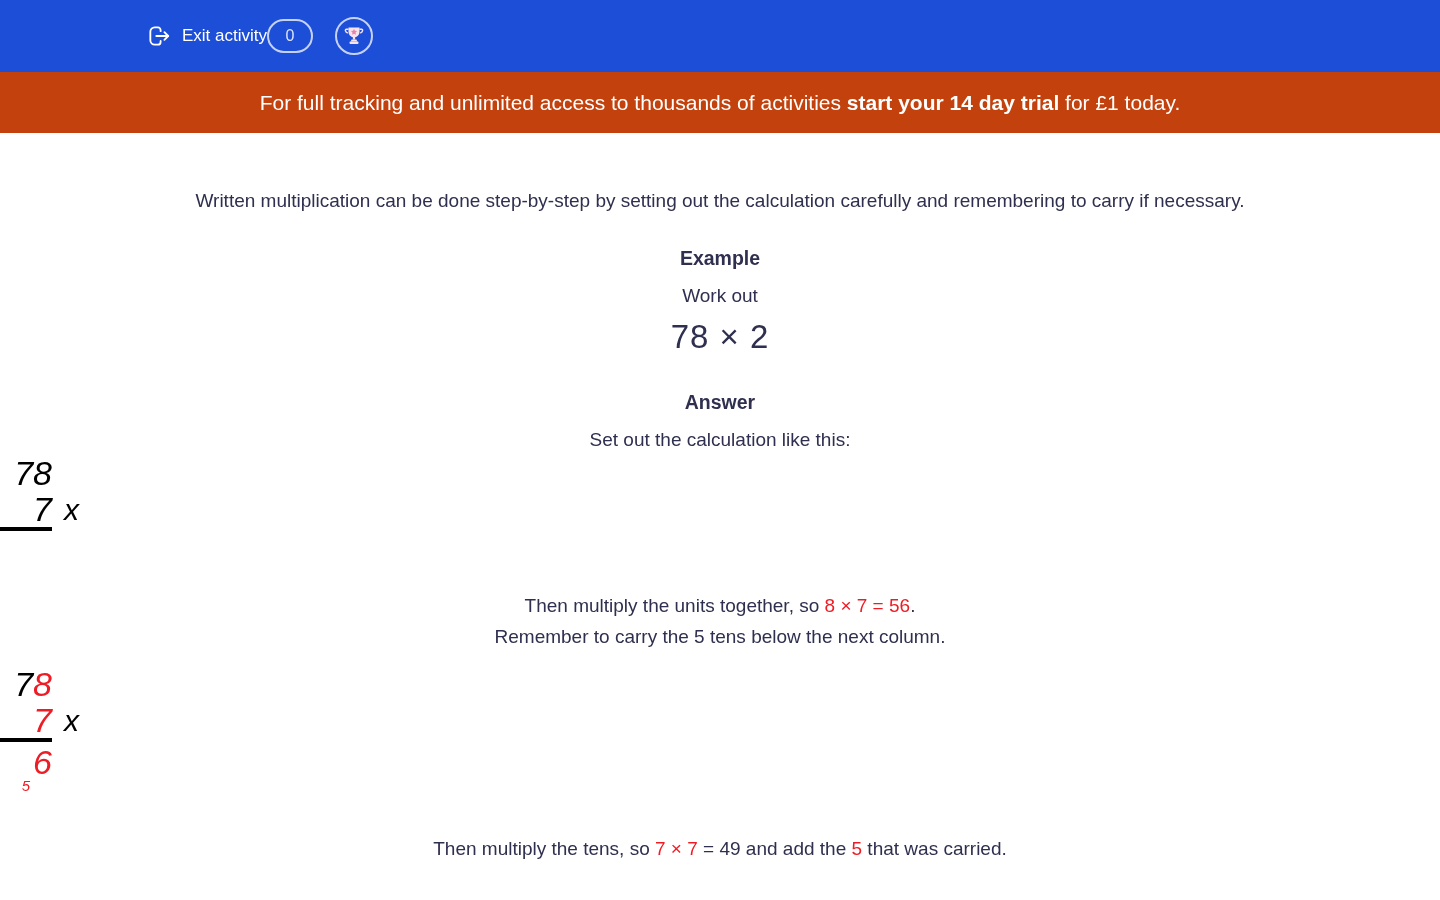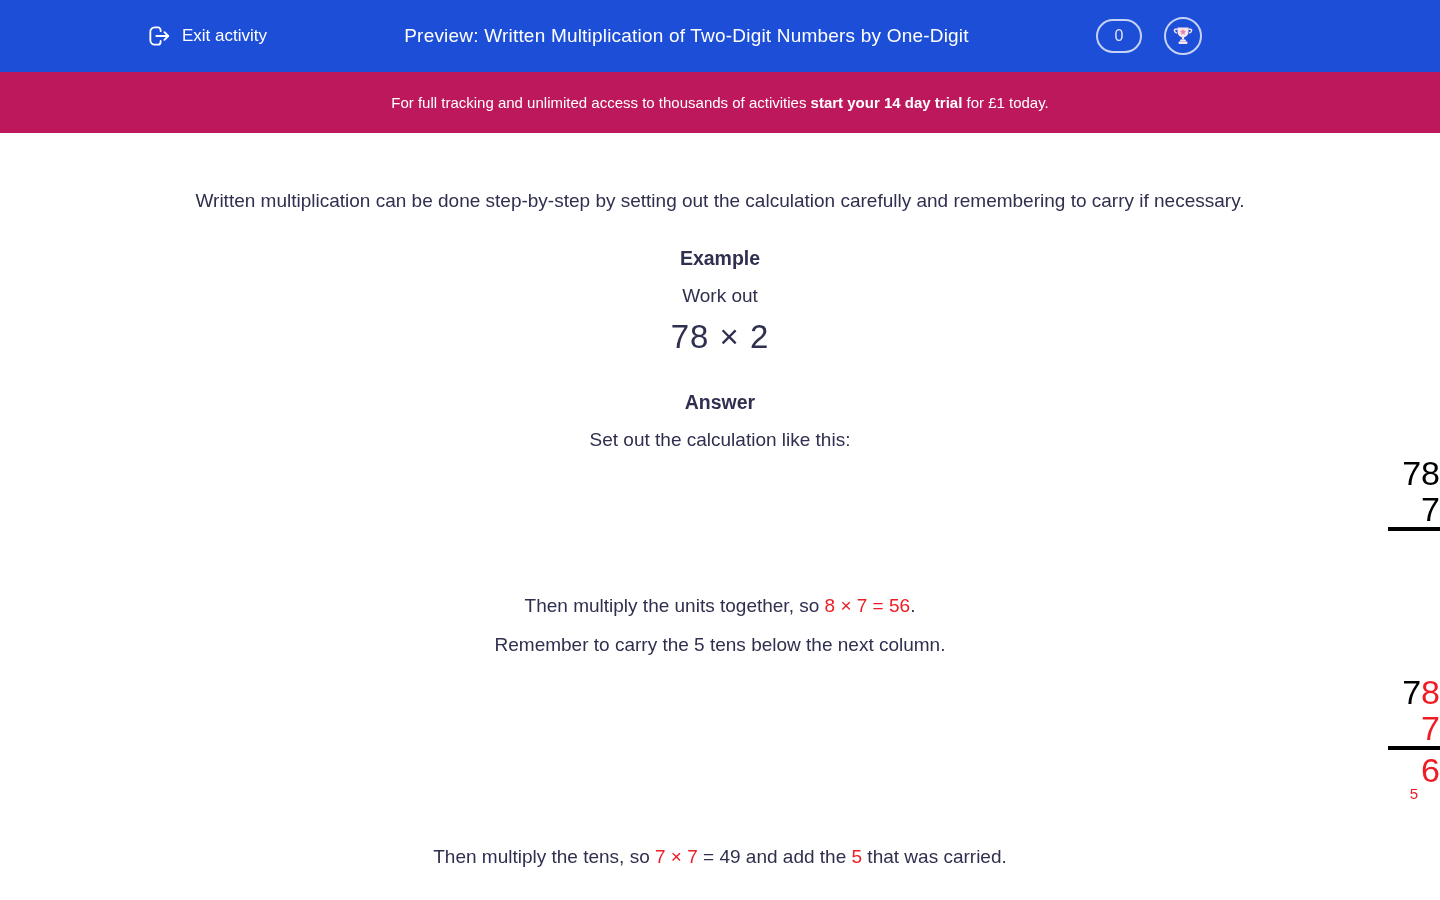--- a/index.html
+++ b/index.html
@@ -74,26 +74,26 @@
     border-radius: 50%;
     display: flex;
     align-items: center;
     justify-content: center;
     box-sizing: border-box;
   }
 
   
   .banner {
     height: 61px;
-    background: #be185d;
+    background: #c2410c;
     color: #ffffff;
     display: flex;
     align-items: center;
     justify-content: center;
-    font-size: 15px;
+    font-size: 21px;
   }
   .banner b { font-weight: 700; }
 
   
   .main {
     padding-top: 52px;
     text-align: center;
     color: #2f2f4f;
     font-size: 19px;
     line-height: 31px;
@@ -115,22 +115,23 @@
     font-size: 33px;
     line-height: 40px;
     letter-spacing: 1px;
     margin-bottom: 35px;
   }
   .setout { }
 
   
   .calc {
     display: flex;
-    justify-content: flex-end;
+    justify-content: flex-start;
     color: #000000;
+    font-style: italic;
   }
   .calc-inner {
     position: relative;
     text-align: right;
   }
   .num-col {
     width: 52px;
     text-align: right;
     font-size: 34px;
     line-height: 36px;
@@ -158,41 +159,40 @@
     line-height: 16px;
     box-sizing: border-box;
     padding-right: 22px;
     margin-top: -2px;
   }
   .calc1 { margin-bottom: 59px; }
   .calc2 { margin-bottom: 39px; }
 
   .red { color: #ee1c24; }
 
-  .units-text { margin-bottom: 8px; }
+  .units-text { margin-bottom: 0; }
   .carry-text { margin-bottom: 14px; }
 </style>
 </head>
 <body>
 
 <div class="page">
 
   <div class="header">
     <button class="exit-btn">
       <span style="display:flex;align-items:center;">
         <svg viewBox="0 0 24 24" width="26" height="26" fill="none" stroke="#ffffff" stroke-width="1.7" stroke-linecap="round" stroke-linejoin="round">
           <path d="M13.5 7.5 V6.8 c0-1.5-1-2.8-2.5-2.8 H8 C5.8 4 4 5.8 4 8 v8 c0 2.2 1.8 4 4 4 h3 c1.5 0 2.5-1.3 2.5-2.8 v-.7"></path>
           <path d="M9.5 12 H20.5"></path>
           <path d="M17 8.5 20.5 12 17 15.5"></path>
         </svg>
       </span>
       <span>Exit activity</span>
     </button>
 
-    <div class="header-title">Preview: Written Multiplication of Two-Digit Numbers by One-Digit</div>
 
     <div class="header-badges">
       <div class="score-pill">
         <span>0</span>
       </div>
       <div class="trophy-circle">
         <span style="display:flex;align-items:center;">
           <svg viewBox="0 0 24 24" width="24" height="24">
             <path fill="#f7e3ec" d="M6.5 3.5 h11 v4.4 a5.5 5.5 0 0 1 -11 0 z"></path>
             <path fill="none" stroke="#f7e3ec" stroke-width="1.5" d="M6.5 5.2 H4.4 c-1.6 0 -1.3 3.4 1.4 3.8"></path>

